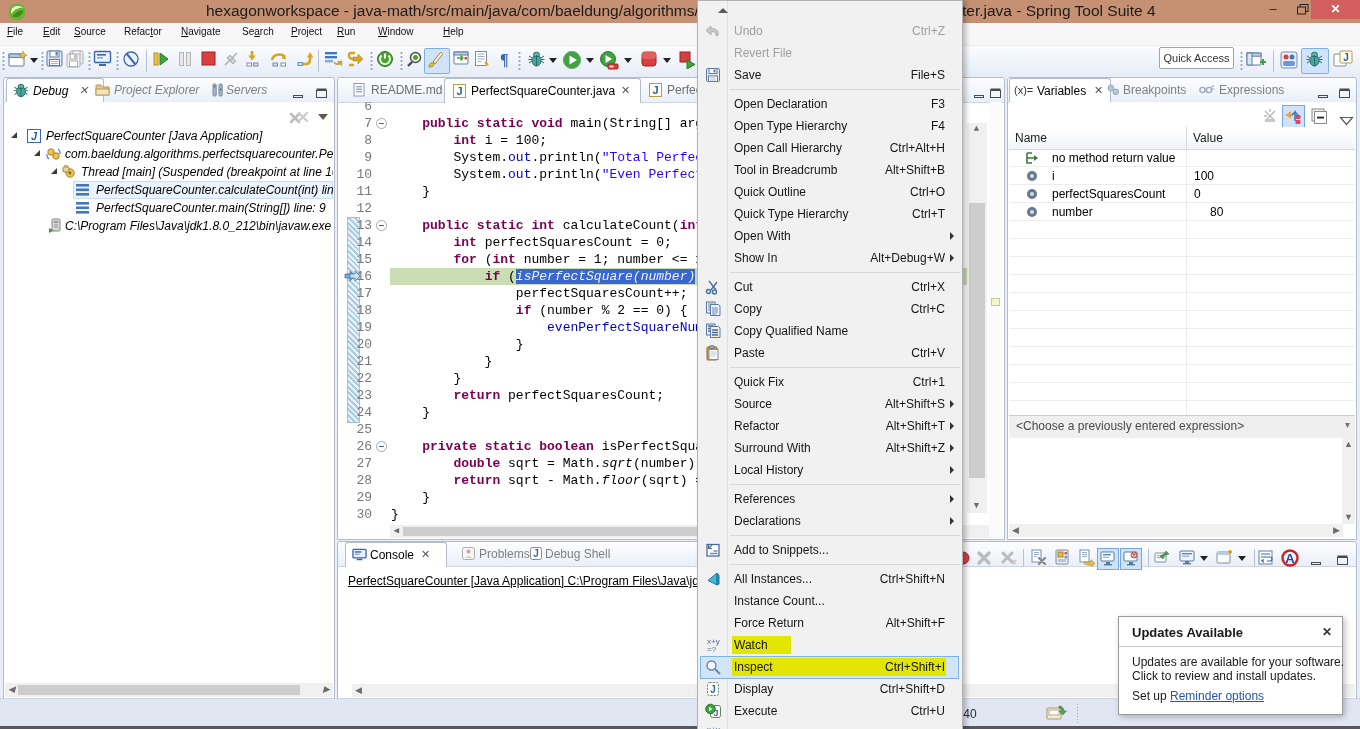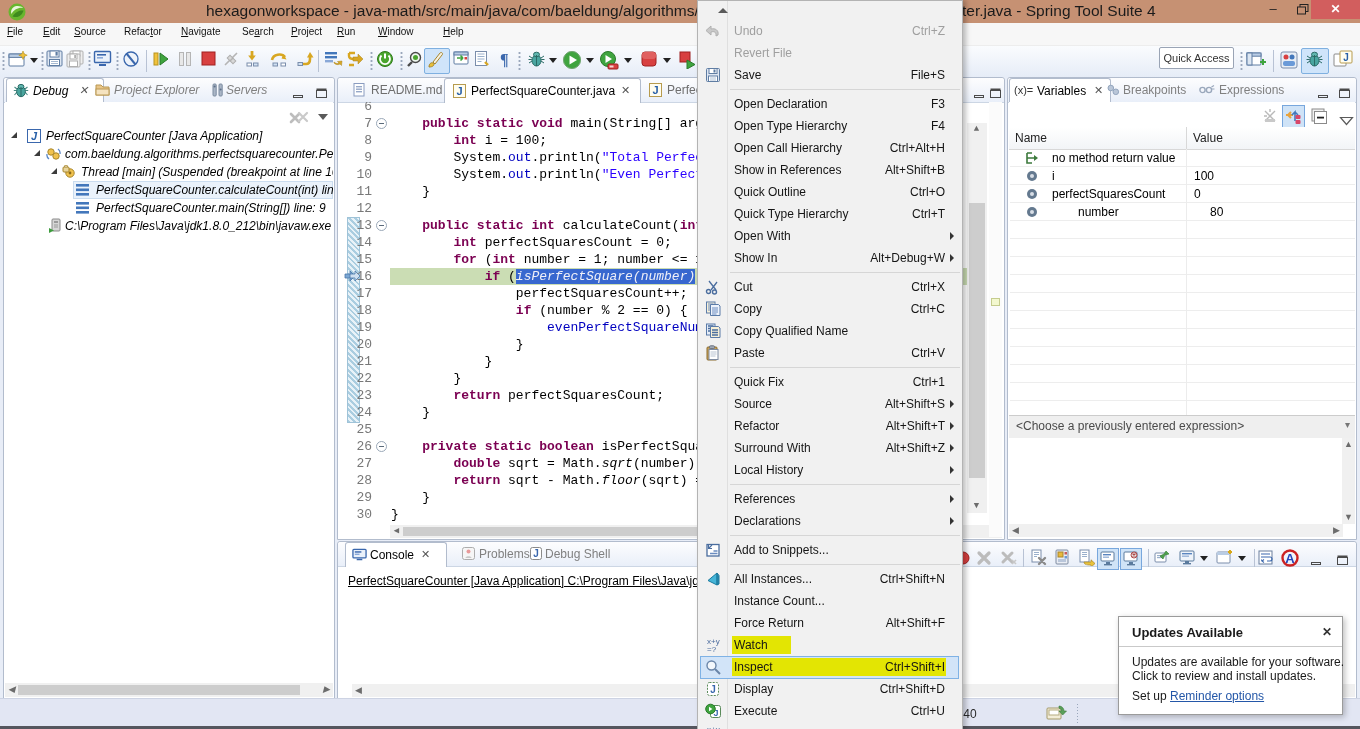--- a/index.html
+++ b/index.html
@@ -531,21 +531,21 @@
             <circle cx="6" cy="6" r="2" fill="#d8dee6"></circle>
           </svg>
           <span class="abs" style="left:42px;top:2px;">perfectSquaresCount</span>
           <span class="abs" style="left:184px;top:2px;">0</span>
         </div>
         <div class="vrow" style="top:54px">
           <svg class="abs" style="left:16px;top:3px" width="12" height="12" viewBox="0 0 12 12">
             <circle cx="6" cy="6" r="5" fill="#64798f"></circle>
             <circle cx="6" cy="6" r="2" fill="#d8dee6"></circle>
           </svg>
-          <span class="abs" style="left:56px;top:2px;padding-left:12px;">number</span>
+          <span class="abs" style="left:30px;top:2px;padding-left:12px;">number</span>
           <span class="abs" style="left:200px;top:2px;">80</span>
         </div>
         <div class="gridline" style="top:17px;right:0;"></div>
         <div class="gridline" style="top:35px;right:0;"></div>
         <div class="gridline" style="top:53px;right:0;"></div>
         <div class="gridline" style="top:71px;right:0;"></div>
         <div class="gridline" style="top:89px;right:0;"></div>
         <div class="gridline" style="top:107px;right:0;"></div>
         <div class="gridline" style="top:125px;right:0;"></div>
         <div class="gridline" style="top:143px;right:0;"></div>
@@ -742,21 +742,21 @@
       </div>
       <div class="mitem" style="top:114px">
         <span class="mtext">Open Type Hierarchy</span>
         <span class="mshort">F4</span>
       </div>
       <div class="mitem" style="top:136px">
         <span class="mtext">Open Call Hierarchy</span>
         <span class="mshort">Ctrl+Alt+H</span>
       </div>
       <div class="mitem" style="top:158px">
-        <span class="mtext">Show in References</span>
+        <span class="mtext">Tool in Breadcrumb</span>
         <span class="mshort">Alt+Shift+B</span>
       </div>
       <div class="mitem" style="top:180px">
         <span class="mtext">Quick Outline</span>
         <span class="mshort">Ctrl+O</span>
       </div>
       <div class="mitem" style="top:202px">
         <span class="mtext">Quick Type Hierarchy</span>
         <span class="mshort">Ctrl+T</span>
       </div>

